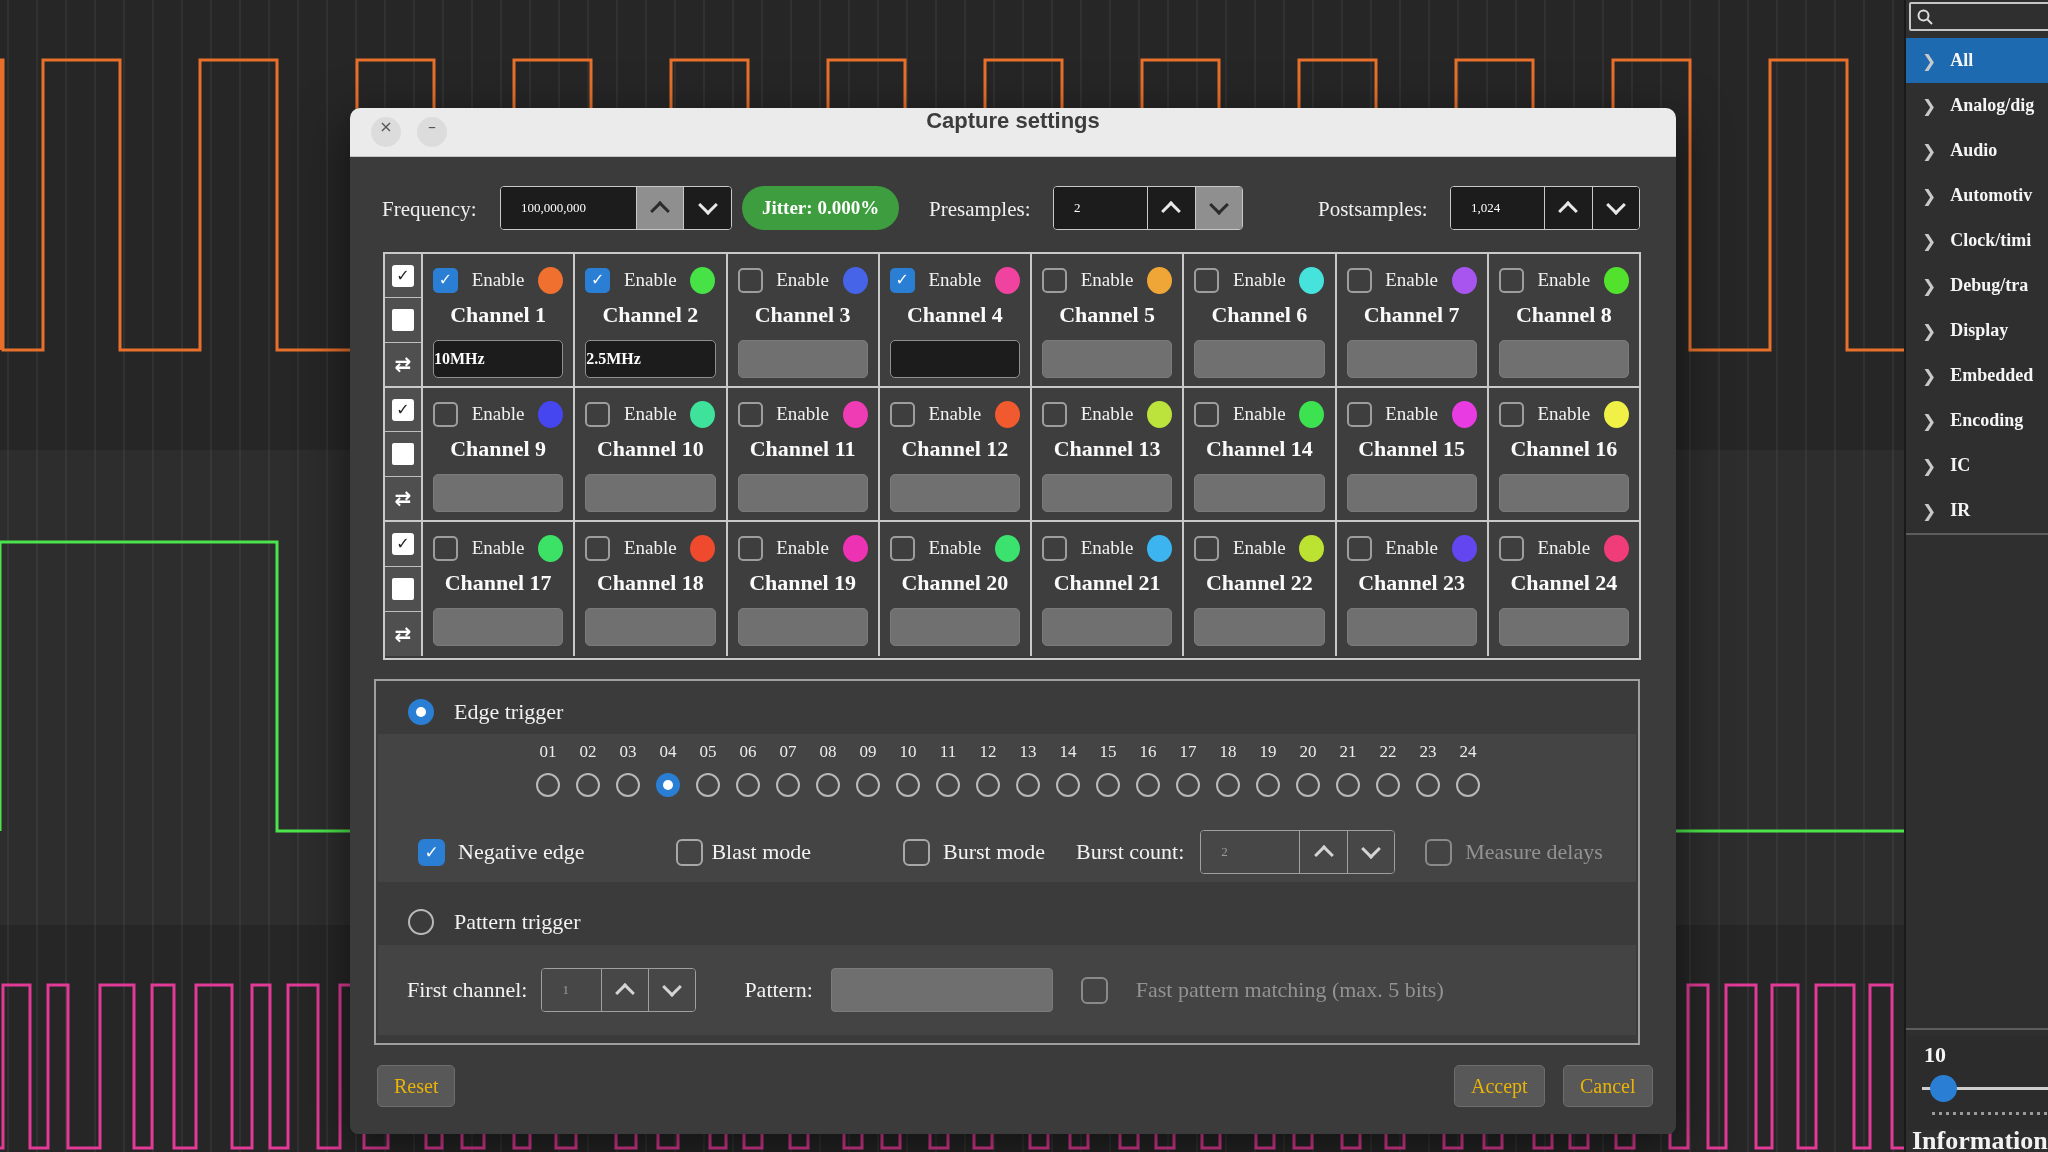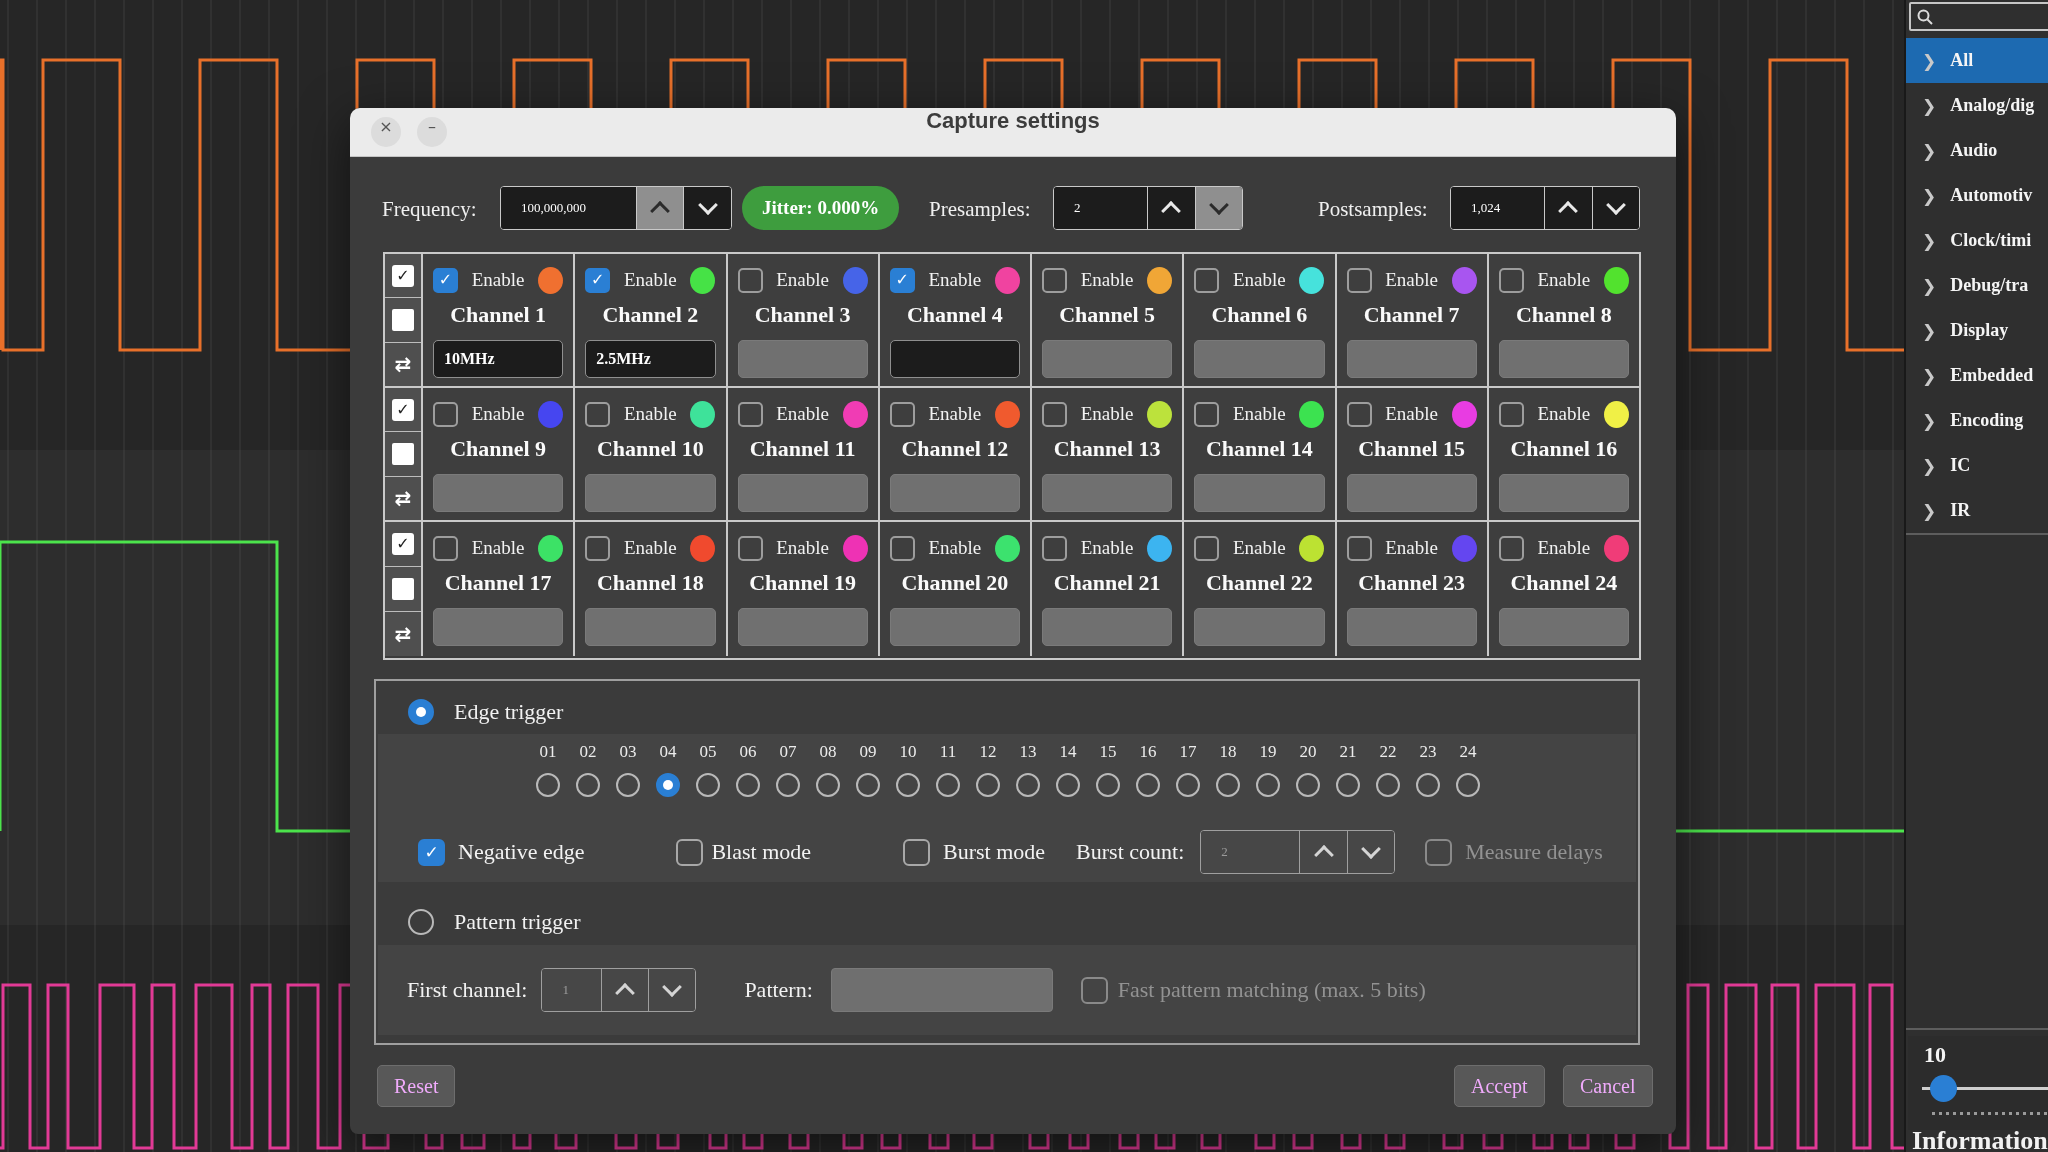--- a/index.html
+++ b/index.html
@@ -61,21 +61,21 @@
   .cb{width:25px;height:25px;border:2px solid #9d9d9d;border-radius:5px;box-sizing:border-box;
         display:flex;align-items:center;justify-content:center;}
   .cb.checked{background:#2a7fd4;border-color:#2a7fd4;}
   .cb .tick{color:#fff;font:bold 16px "DejaVu Sans",sans-serif;line-height:1;display:none;}
   .cb.checked .tick{display:block;}
   .enl{font-size:19px;color:#f2f2f2;}
   .dot{width:25px;height:27px;border-radius:50%;}
   .cname{position:absolute;left:0;right:0;top:48px;text-align:center;font-size:22px;
         font-weight:600;color:#fafafa;}
   .cinput{position:absolute;left:10px;right:10px;top:86px;height:38px;border-radius:5px;
-        box-sizing:border-box;font-weight:bold;font-size:16px;line-height:36px;padding-left:10px;color:#fff;}
+        box-sizing:border-box;font-weight:bold;font-size:16px;line-height:36px;color:#fff;}
   .cinput.on{background:#1c1c1c;border:1px solid #8f8f8f;}
   .cinput.off{background:#707070;border:1px solid #7a7a7a;}
 
   
   .tgroup{position:absolute;left:24px;top:571px;width:1266px;height:366px;
         border:2px solid #9f9f9f;box-sizing:border-box;}
   .radio{width:26px;height:26px;border-radius:50%;border:2px solid #b9b9b9;box-sizing:border-box;
         display:flex;align-items:center;justify-content:center;}
   .radio.sel{background:#2a7fd4;border-color:#2a7fd4;}
   .radio.sel::after{content:"";width:10px;height:10px;border-radius:50%;background:#fff;}
@@ -94,21 +94,21 @@
   .ckb .tick{color:#fff;font:bold 17px "DejaVu Sans",sans-serif;display:none;}
   .ckb.checked .tick{display:block;}
   .ckb.dim{border-color:#8a8a8a;}
   .dimtxt{color:#929292 !important;}
   .trow2{position:absolute;left:32px;top:228px;display:flex;align-items:center;gap:20px;}
   .patrow{position:absolute;left:29px;top:0;height:90px;right:10px;display:flex;align-items:center;}
   .patinput{width:222px;height:44px;background:#6f6f6f;border-radius:4px;border:1px solid #7a7a7a;box-sizing:border-box;}
 
   
   .pbtn{position:absolute;top:957px;height:42px;background:#585858;border:1px solid #6d6d6d;
-        border-radius:5px;color:#f0abfc;font-size:20px;text-align:center;line-height:40px;
+        border-radius:5px;color:#eab308;font-size:20px;text-align:center;line-height:40px;
         box-sizing:border-box;padding:0 16px;}
 
   
   .sidebar{position:absolute;left:1904px;top:0;width:144px;height:1152px;background:#2f2f2f;
         border-left:2px solid #191919;box-sizing:border-box;z-index:6;}
   .search{position:absolute;left:3px;top:2px;width:150px;height:29px;border:2px solid #c6c6c6;
         border-radius:2px;box-sizing:border-box;display:flex;align-items:center;padding-left:5px;}
   .sitems{position:absolute;left:0;top:38px;right:0;}
   .sitem{height:45px;display:flex;align-items:center;white-space:nowrap;overflow:hidden;}
   .sitem .chv{color:#c9c9c9;font:17px "DejaVu Sans",sans-serif;margin:0 14px 0 16px;}
@@ -648,21 +648,21 @@
             <span class="btn">
                 <span class="chev up"></span>
               </span>
             <span class="btn">
                 <span class="chev down"></span>
               </span>
           </span>
           <span class="trlbl" style="margin-left:48px">Pattern:</span>
           <span class="patinput" style="margin-left:18px"></span>
           <span class="ckb dim" style="margin-left:28px"></span>
-          <span class="trlbl dimtxt" style="margin-left:10px">Fast pattern matching (max. 5 bits)</span>
+          <span class="trlbl dimtxt" style="margin-left:28px">Fast pattern matching (max. 5 bits)</span>
         </div>
       </div>
     </div>
 
     <div class="pbtn" style="left:27px">Reset</div>
     <div class="pbtn" style="left:1104px">Accept</div>
     <div class="pbtn" style="left:1213px">Cancel</div>
   </div>
 
   <div class="sidebar">

